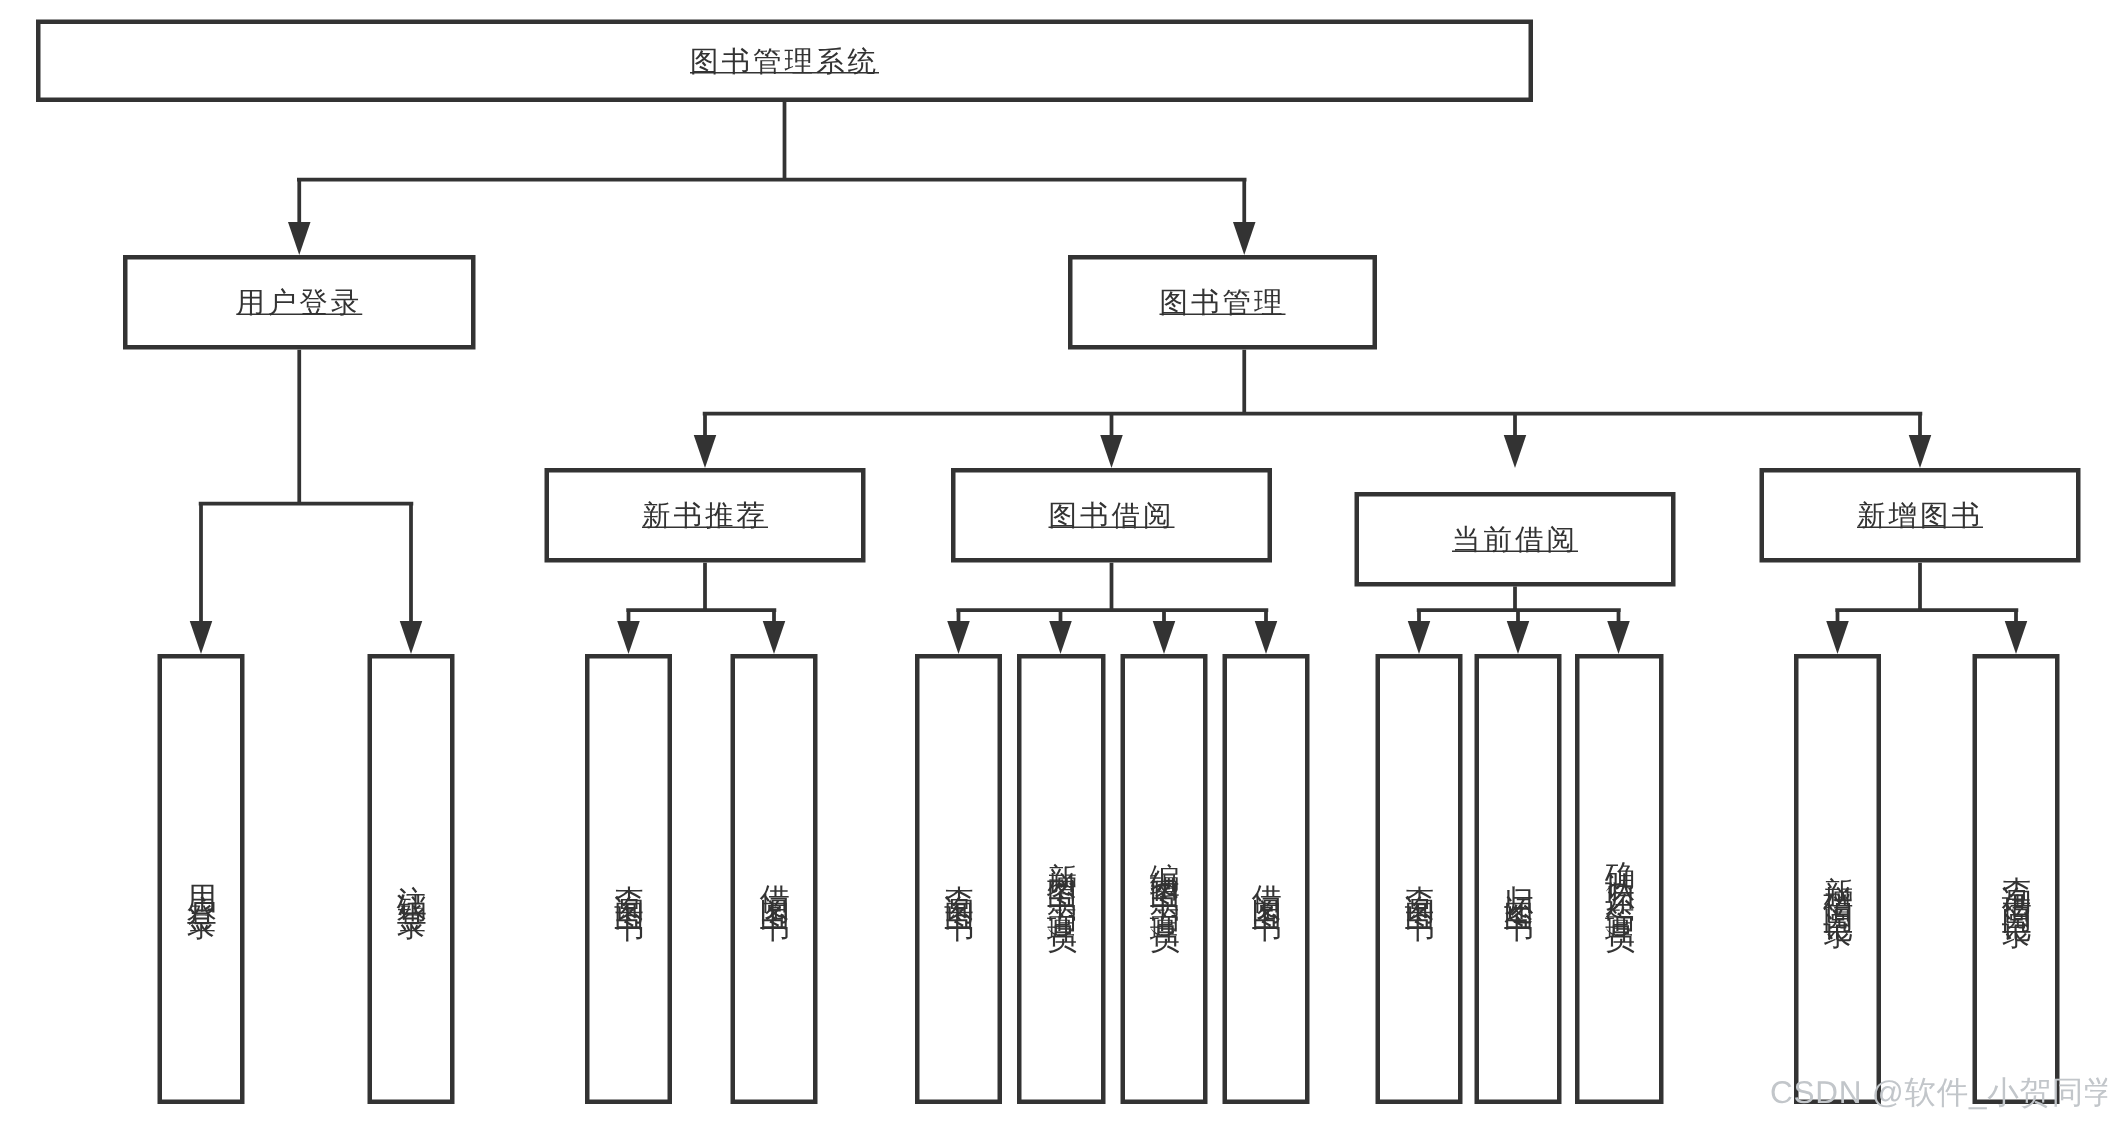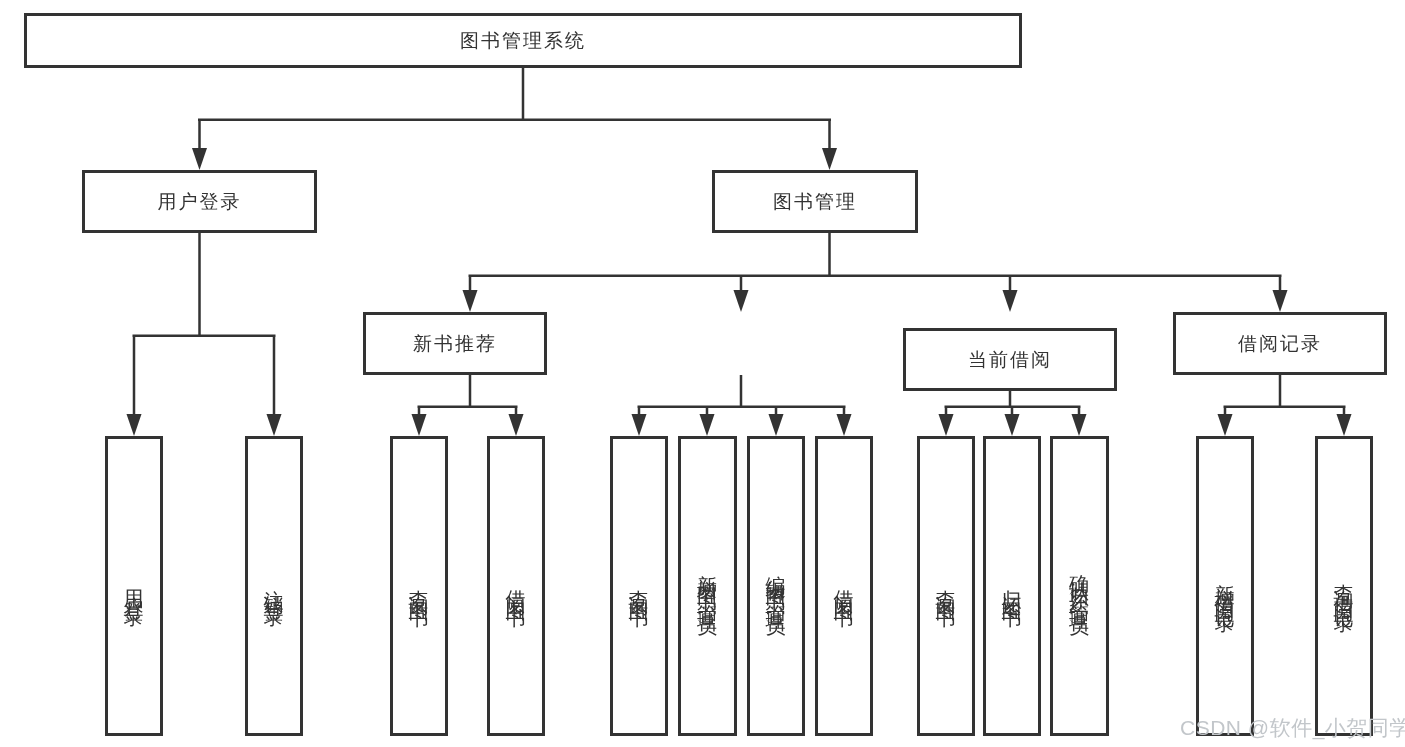--- a/index.html
+++ b/index.html
@@ -31,20 +31,21 @@
     display: flex;
     align-items: center;
     justify-content: center;
     text-align: center;
     z-index: 2;
   }
   .node.h {
     font-size: 19px;
     letter-spacing: 2px;
     white-space: nowrap;
+    text-decoration: underline;
   }
   .node.v {
     writing-mode: vertical-rl;
     font-size: 20px;
     letter-spacing: 6px;
     line-height: 1;
   }
   .watermark {
     position: absolute;
     left: 1180px;
@@ -102,23 +103,24 @@
       <polygon points="1217.5,414 1232.5,414 1225,436"></polygon>
       <polygon points="1336.5,414 1351.5,414 1344,436"></polygon>
     </g>
   </svg>
 
   <div class="node h" style="left:24px; top:13px; width:998px; height:55px;">图书管理系统</div>
 
   <div class="node h" style="left:82px; top:170px; width:235px; height:63px;">用户登录</div>
   <div class="node h" style="left:712px; top:170px; width:206px; height:63px;">图书管理</div>
 
-  <div class="node h" style="left:363px; top:312px; width:184px; height:63px;">新书推荐</div>
+  <div class="node h" style="left:363px; top:312px; width:214px; height:63px;">新书推荐</div>
+  <div class="node h" style="left:634px; top:312px; width:214px; height:63px;">图书借阅</div>
   <div class="node h" style="left:903px; top:312px; width:214px; height:63px;margin-top:16px;">当前借阅</div>
-  <div class="node h" style="left:1173px; top:312px; width:214px; height:63px;">借阅记录</div>
+  <div class="node h" style="left:1173px; top:312px; width:214px; height:63px;">新增图书</div>
 
   <div class="node v" style="left:105px; top:436px; width:58px; height:300px;">用户登录</div>
   <div class="node v" style="left:245px; top:436px; width:58px; height:300px;">注销登录</div>
 
   <div class="node v" style="left:390px; top:436px; width:58px; height:300px;">查询图书</div>
   <div class="node v" style="left:487px; top:436px; width:58px; height:300px;">借阅图书</div>
 
   <div class="node v" style="left:610px; top:436px; width:58px; height:300px;">查询图书</div>
   <div class="node v" style="left:678px; top:436px; width:59px; height:300px;">新增图书（管理员）</div>
   <div class="node v" style="left:747px; top:436px; width:58px; height:300px;">编辑图书（管理员）</div>

